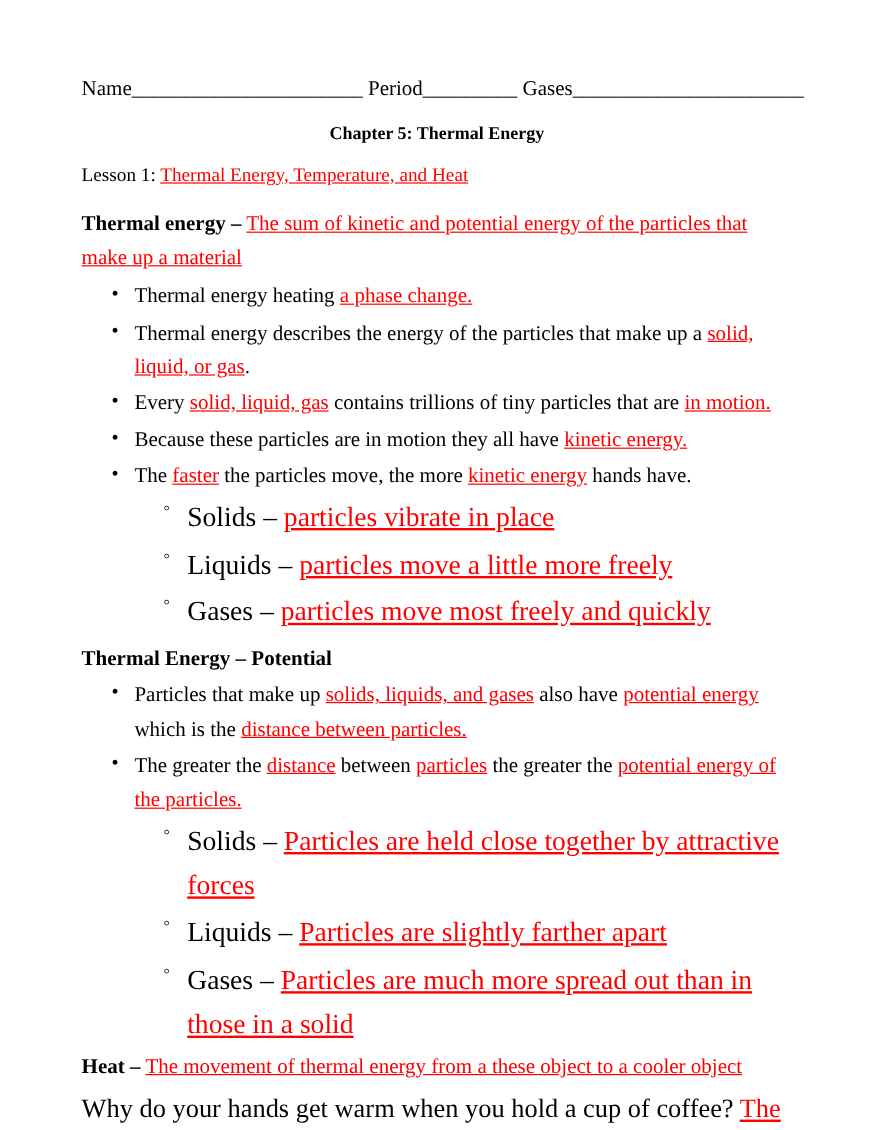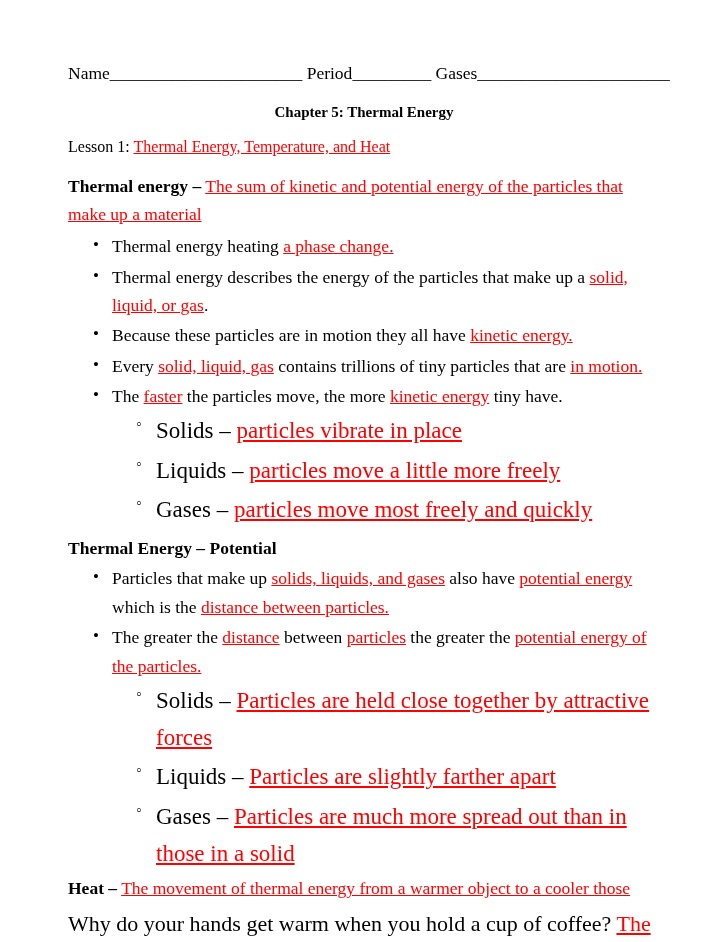--- a/index.html
+++ b/index.html
@@ -130,27 +130,27 @@
       <span>Thermal energy heating </span><span class="answer">a phase change.</span><span></span>
     </li>
     <li>
       <span>Thermal energy describes the energy of the particles that make up a </span><span class="answer">solid, liquid, or gas</span><span>.</span>
     </li>
   </ul>
 
 
   <ul class="bullets">
     <li>
+      <span>Every </span><span class="answer">solid, liquid, gas</span><span> contains trillions of tiny particles that are </span><span class="answer">in motion.</span><span></span>
+    </li>
+    <li>
       <span>Because these particles are in motion they all have </span><span class="answer">kinetic energy.</span><span></span><span class="answer"></span><span></span>
     </li>
     <li>
-      <span>Every </span><span class="answer">solid, liquid, gas</span><span> contains trillions of tiny particles that are </span><span class="answer">in motion.</span><span></span>
-    </li>
-    <li>
-      <span>The </span><span class="answer">faster</span><span> the particles move, the more </span><span class="answer">kinetic energy</span><span> tiny have.</span>
+      <span>The </span><span class="answer">faster</span><span> the particles move, the more </span><span class="answer">kinetic energy</span><span> hands have.</span>
     </li>
   </ul>
 
   <ul class="subs">
     <li>
       <span>Solids – </span><span class="answer">particles vibrate in place</span>
     </li>
     <li>
       <span>Liquids – </span><span class="answer">particles move a little more freely</span>
     </li>
@@ -177,21 +177,21 @@
     <li>
       <span>Liquids – </span><span class="answer">Particles are slightly farther apart</span>
     </li>
     <li>
       <span>Gases – </span><span class="answer">Particles are much more spread out than in those in a solid</span>
     </li>
   </ul>
 
   <div class="para">
     <span class="bold">Heat –</span>
-    <span class="answer">The movement of thermal energy from a warmer object to a cooler those</span>
+    <span class="answer">The movement of thermal energy from a these object to a cooler object</span>
   </div>
 
   <div class="tail-para">
     <span>Why do your hands get warm when you hold a cup of coffee?</span>
     <span class="answer">The thermal energy from the warm cup is moving to and heating up your cool hands.</span>
   </div>
 
 </div>
 
 </body></html>

